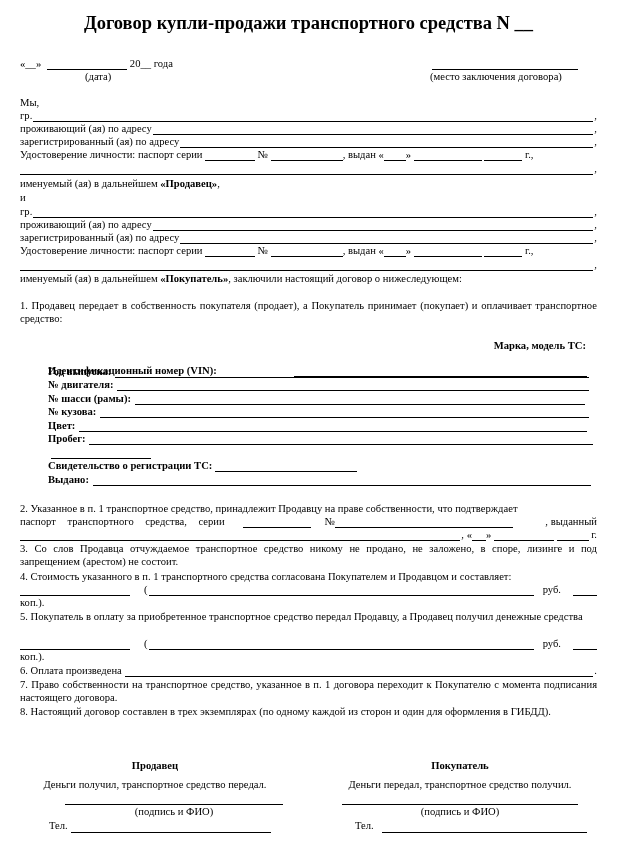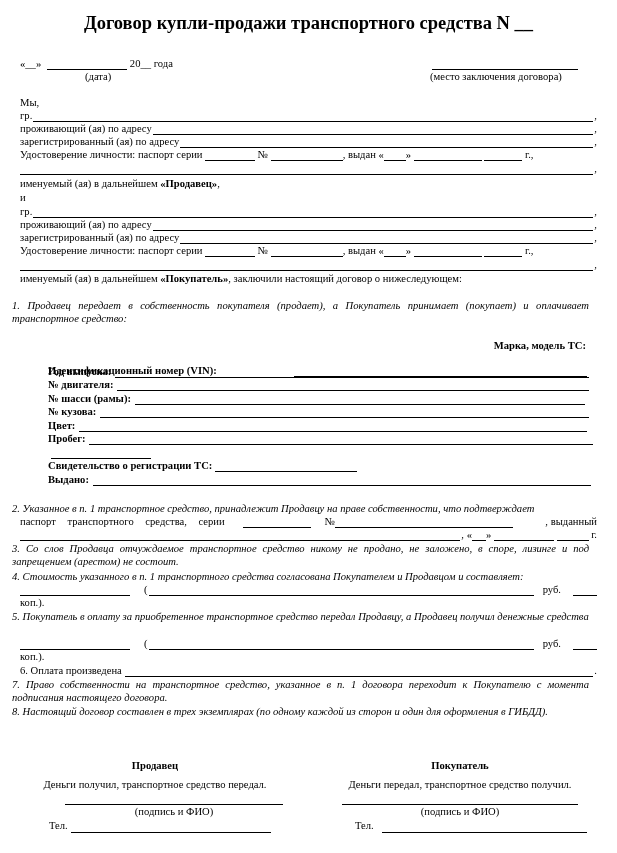--- a/index.html
+++ b/index.html
@@ -5,21 +5,21 @@
   html, body { margin: 0; padding: 0; background: #ffffff; }
   body { width: 617px; height: 853px; overflow: hidden; position: relative;
          font-family: "Liberation Serif", "DejaVu Serif", serif; color: #000; font-size: 10.6px; line-height: 13px; }
   .abs { position: absolute; }
   .title { position: absolute; left: 0; width: 617px; top: 12px; text-align: center;
            font-weight: bold; font-size: 18.5px; line-height: 22px; }
   .line { position: absolute; left: 20px; width: 577px; height: 13px; white-space: nowrap; display: flex; align-items: flex-end; }
   .fill { flex: 1; border-bottom: 1px solid #000; height: 11px; margin: 0 1px; }
   .blank { display: inline-block; border-bottom: 1px solid #000; height: 11px; vertical-align: bottom; }
   .b { font-weight: bold; }
-  .para { position: absolute; left: 12px; width: 577px; text-align: justify; text-align-last: left; font-style: italic; }
+  .para { position: absolute; left: 20px; width: 577px; text-align: justify; text-align-last: left; }
   .field { position: absolute; left: 48px; height: 13px; display: flex; align-items: flex-end; white-space: nowrap; font-weight: bold; }
   .sig { position: absolute; text-align: center; white-space: nowrap; }
   .sigline { position: absolute; border-bottom: 1px solid #000; height: 1px; }
 </style>
 </head>
 <body>
 
 <div class="title">Договор купли-продажи транспортного средства N __</div>
 
 <div class="abs" style="left:20px; top:57px; white-space:nowrap;">

